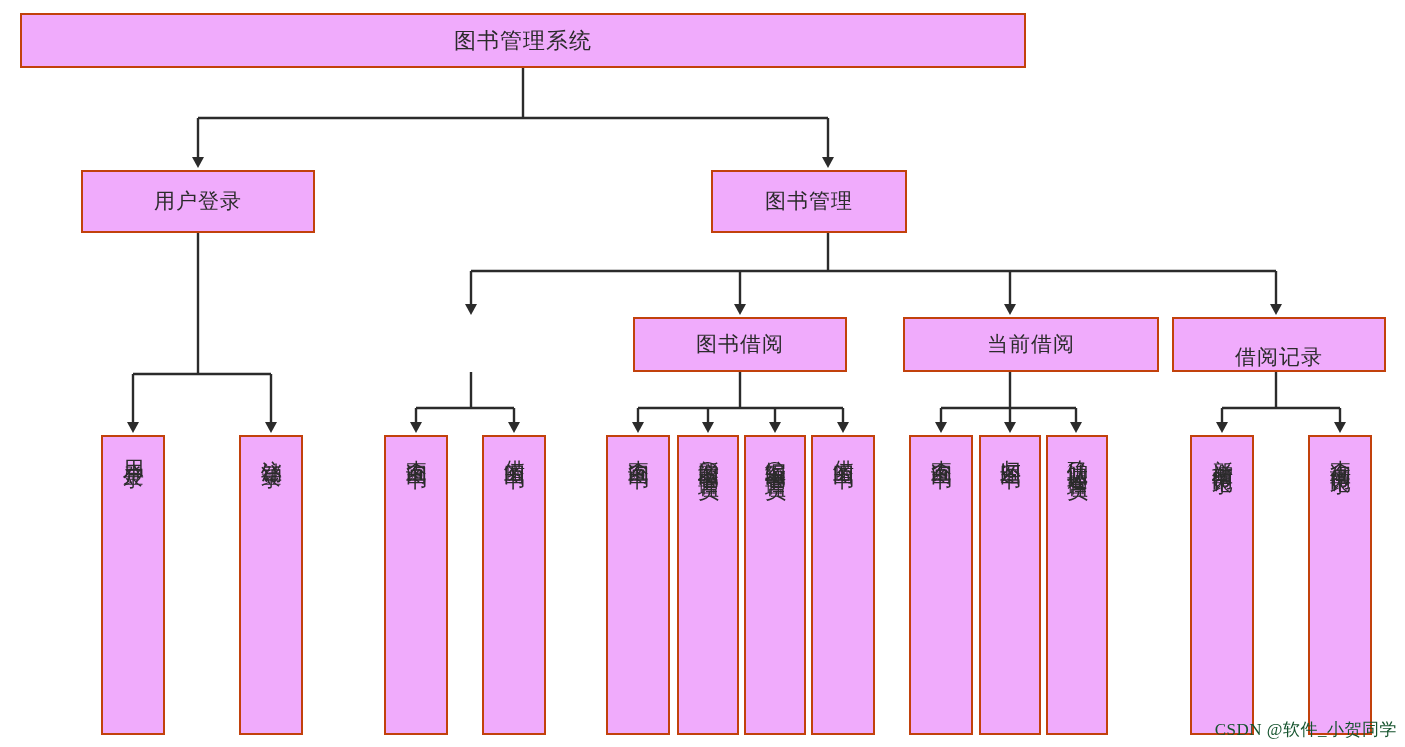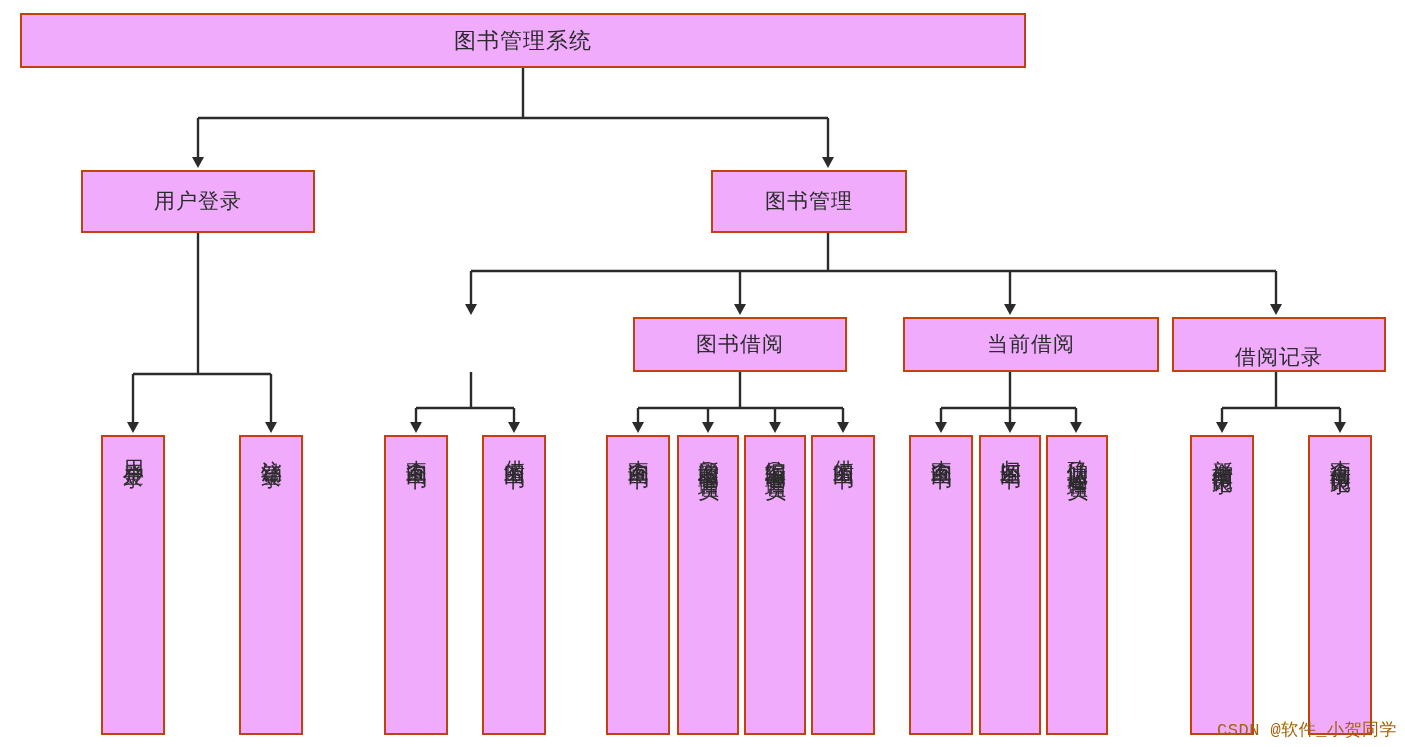--- a/index.html
+++ b/index.html
@@ -60,24 +60,24 @@
     text-orientation: upright;
     font-size: 21px;
     letter-spacing: 3px;
     line-height: 1;
   }
   .watermark {
     position: absolute;
     right: 8px;
     bottom: 6px;
     font-size: 17px;
-    color: #a16207;
+    color: #14532d;
     letter-spacing: 0.5px;
     white-space: nowrap;
-    font-family: Liberation Mono, monospace;
+    font-family: Liberation Serif, serif;
   }
 </style>
 </head>
 <body>
 
 <div id="canvas">
 
   <svg class="wires" viewBox="0 0 1405 747">
     <defs>
       <marker id="arrow" markerWidth="11" markerHeight="12" refX="1" refY="6" orient="auto" markerUnits="userSpaceOnUse">

